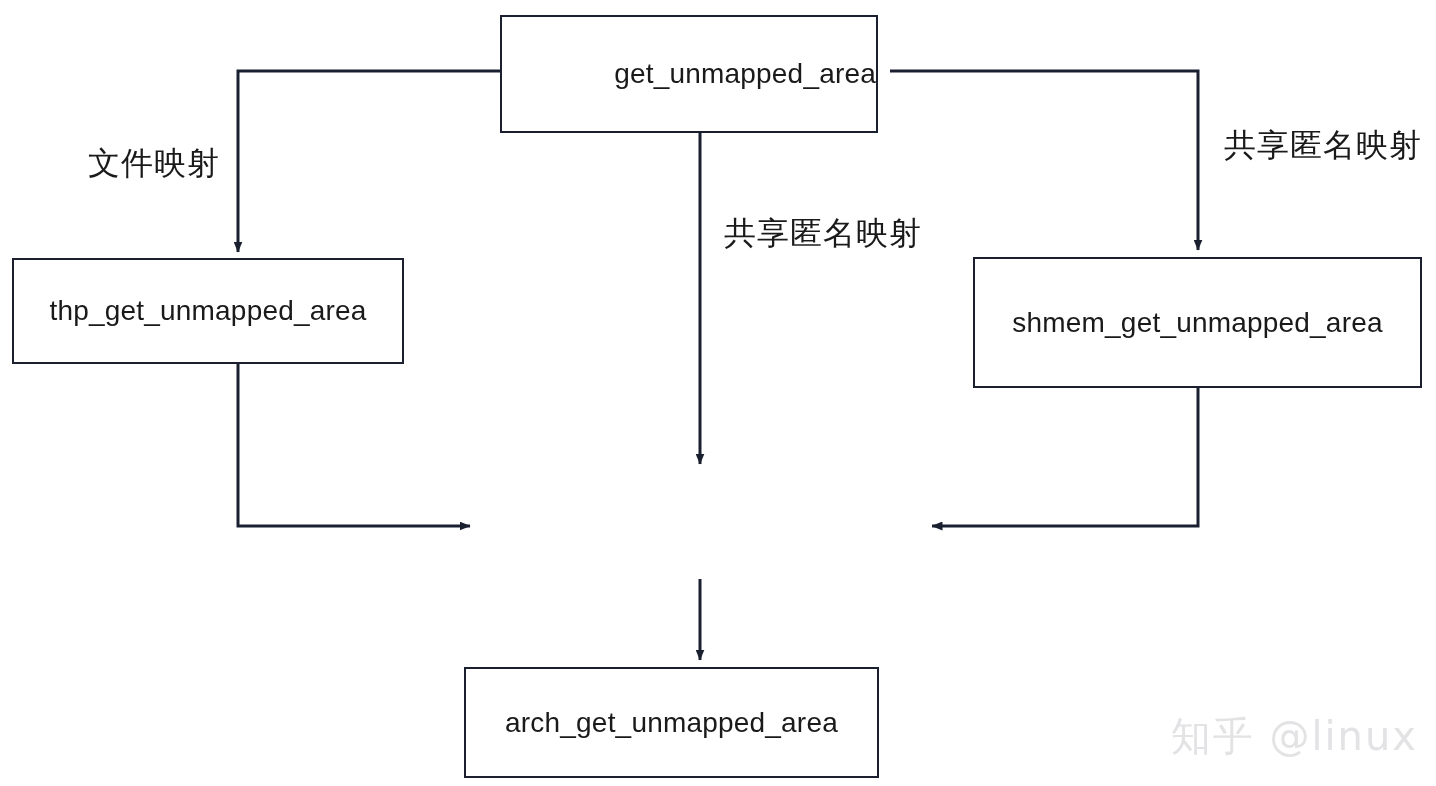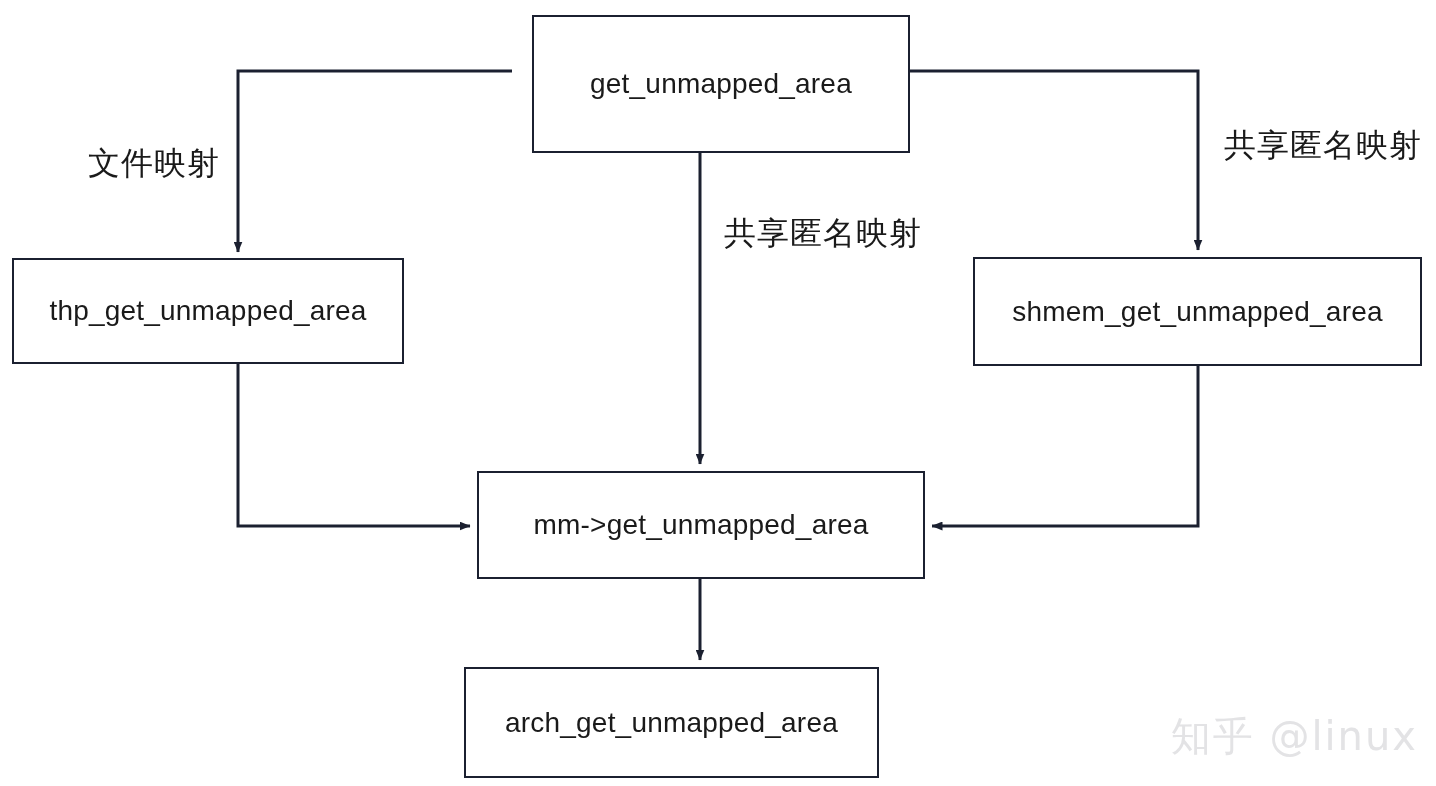--- a/index.html
+++ b/index.html
@@ -78,35 +78,32 @@
 
     <path d="M890,71 L1198,71 L1198,250" fill="none" stroke="#1b2030" stroke-width="3" marker-end="url(#arrowhead)"></path>
 
     <path d="M238,364 L238,526 L470,526" fill="none" stroke="#1b2030" stroke-width="3" marker-end="url(#arrowhead)"></path>
 
     <path d="M1198,366 L1198,526 L932,526" fill="none" stroke="#1b2030" stroke-width="3" marker-end="url(#arrowhead)"></path>
 
     <path d="M700,579 L700,660" fill="none" stroke="#1b2030" stroke-width="3" marker-end="url(#arrowhead)"></path>
   </svg>
 
-  <div class="node-box" style="left:532px; top:15px; width:378px; height:138px;">
+  <div class="node-box" style="left:500px; top:15px; width:378px; height:118px;justify-content:flex-end;">
     <span class="node-label">get_unmapped_area</span>
   </div>
 
   <div class="node-box" style="left:12px; top:258px; width:392px; height:106px;">
     <span class="node-label">thp_get_unmapped_area</span>
   </div>
 
-  <div class="node-box" style="left:973px; top:257px; width:449px; height:109px;">
+  <div class="node-box" style="left:973px; top:257px; width:449px; height:131px;">
     <span class="node-label">shmem_get_unmapped_area</span>
   </div>
 
-  <div class="node-box" style="left:477px; top:471px; width:448px; height:108px;">
-    <span class="node-label">mm-&gt;get_unmapped_area</span>
-  </div>
 
   <div class="node-box" style="left:464px; top:667px; width:415px; height:111px;">
     <span class="node-label">arch_get_unmapped_area</span>
   </div>
 
   <div class="edge-label" style="left:88px; top:142px;">文件映射</div>
 
   <div class="edge-label" style="left:724px; top:212px;">共享匿名映射</div>
 
   <div class="edge-label" style="left:1224px; top:124px;">共享匿名映射</div>

